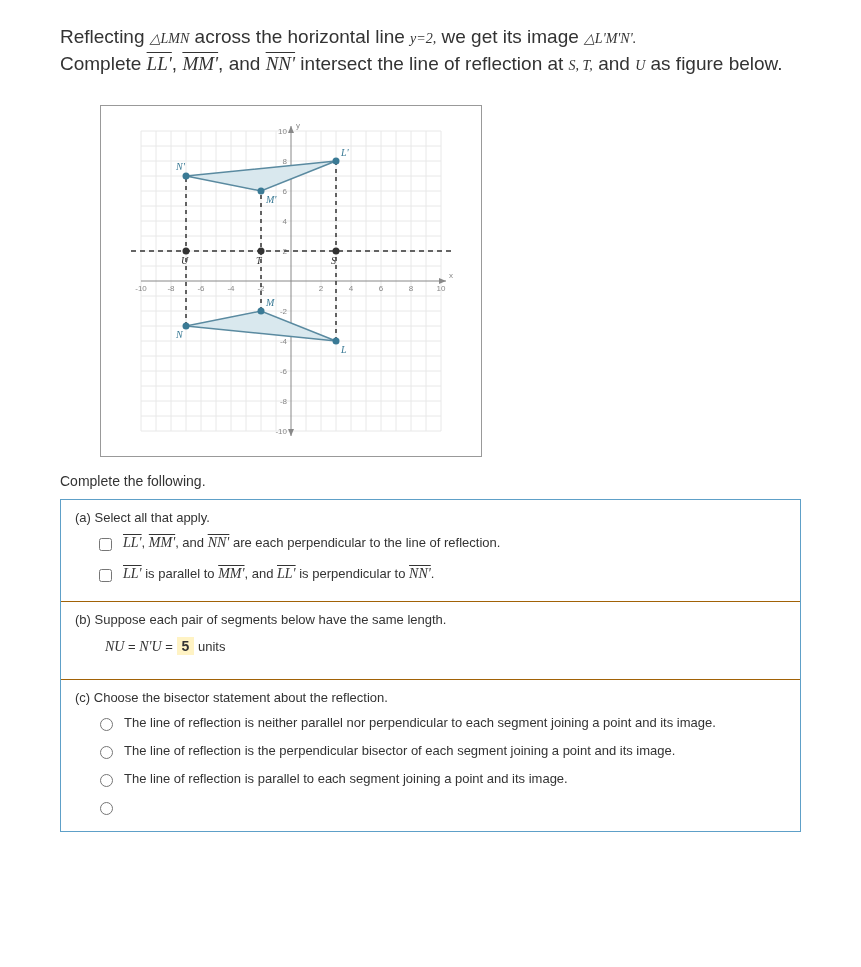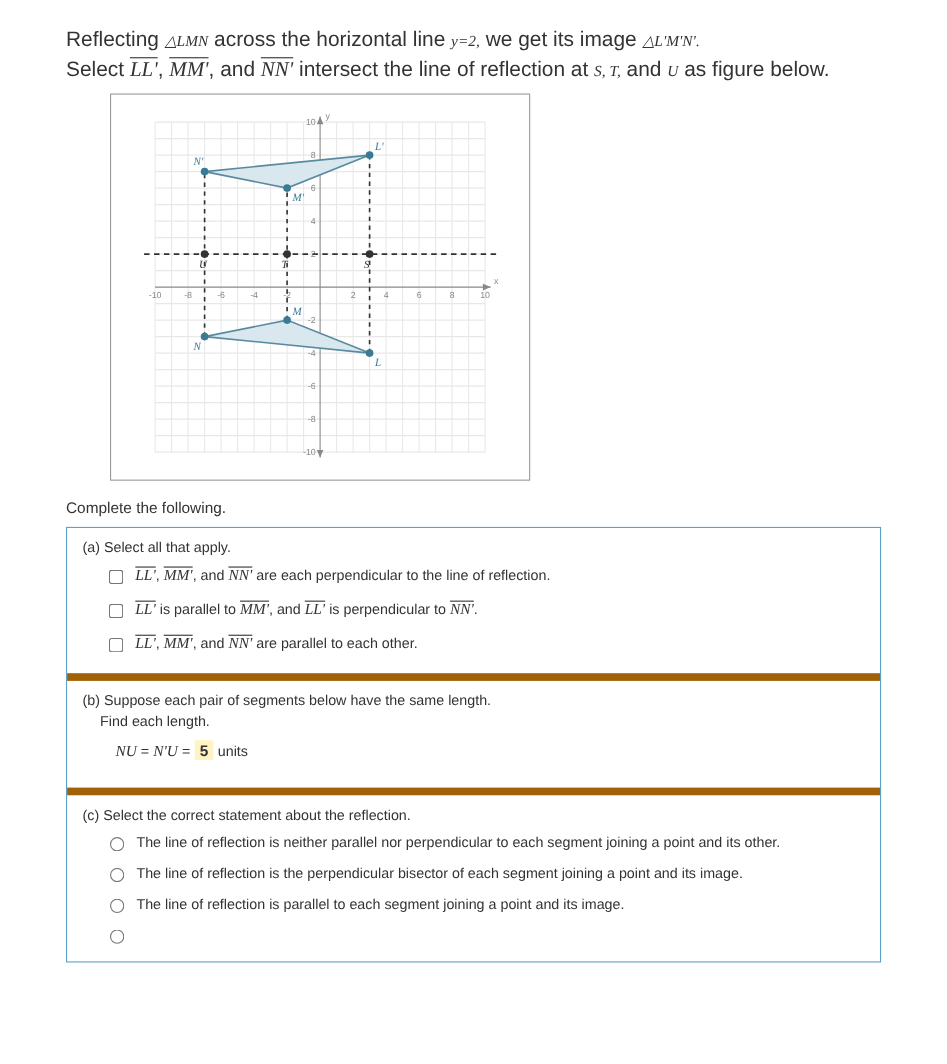--- a/index.html
+++ b/index.html
@@ -8,21 +8,21 @@
     color: #333;
     margin: 0;
     padding: 24px 60px;
     background: #fff;
     width: 861px;
     box-sizing: border-box;
   }
   .problem-text {
     font-size: 19px;
     line-height: 1.4;
-    margin-bottom: 8px;
+    margin-bottom: 28px;
   }
   .small-math { font-size: 14px; font-style: italic; font-family: 'Times New Roman', serif; }
   .overline { text-decoration: overline; font-style: italic; font-family:'Times New Roman', serif; }
   .tri { font-family: 'Times New Roman', serif; }
   .figure-box {
     border: 1px solid #999;
     width: 380px;
     height: 350px;
     margin: 6px 0 16px 40px;
     position: relative;
@@ -30,21 +30,21 @@
   .figure-box svg { width:100%; height:100%; }
   .subhead {
     font-size: 14px;
     margin: 8px 0 10px 0;
   }
   .panel {
     border: 1px solid #5ea0c8;
     margin: 0;
   }
   .section {
-    border-bottom: 7px solid #a16207;
+    border-bottom: 1px solid #a16207;
     padding: 10px 14px;
     font-size: 13px;
   }
   .section:last-child { border-bottom: none; }
   .opt-row {
     display: flex;
     align-items: flex-start;
     gap: 8px;
     padding: 6px 0 6px 20px;
   }
@@ -73,21 +73,21 @@
   .subq-label { font-size:13px; margin-bottom:4px; }
   .axis-label{ font-size:8px; fill:#888; font-family:Arial;}
   .pt-label{ font-size:10px; font-style:italic; font-family:'Times New Roman',serif;}
 </style>
 </head>
 <body>
 
 <div class="problem-text">
   <span>Reflecting </span><span class="tri small-math">△LMN</span><span> across the horizontal line </span><span class="small-math">y=2,</span><span> we get its image </span><span class="tri small-math">△L'M'N'.</span>
   <br>
-  <span>Select </span><span class="overline">LL'</span><span>, </span><span class="overline">MM'</span><span>, and </span><span class="overline">NN'</span><span> intersect the line of reflection at </span><span class="small-math">S, T,</span><span> and </span><span class="small-math">U</span><span> as figure below.</span>
+  <span>Complete </span><span class="overline">LL'</span><span>, </span><span class="overline">MM'</span><span>, and </span><span class="overline">NN'</span><span> intersect the line of reflection at </span><span class="small-math">S, T,</span><span> and </span><span class="small-math">U</span><span> as figure below.</span>
 </div>
 
 <div class="figure-box">
   <svg viewBox="0 0 380 350">
 
     <g>
 
       <g stroke="#e8e8e8" stroke-width="1">
 
         <line x1="40" y1="25" x2="40" y2="325"></line>
@@ -210,44 +210,37 @@
       </span>
     </div>
 
     <div class="opt-row">
       <input type="checkbox" class="chk" style="">
       <span class="opt-label">
         <span class="seg-ovl">LL'</span><span> is parallel to </span><span class="seg-ovl">MM'</span><span>, and </span><span class="seg-ovl">LL'</span><span> is perpendicular to </span><span class="seg-ovl">NN'</span><span>.</span>
       </span>
     </div>
 
-    <div class="opt-row">
-      <input type="checkbox" class="chk" style="">
-      <span class="opt-label">
-        <span class="seg-ovl">LL'</span><span>, </span><span class="seg-ovl">MM'</span><span>, and </span><span class="seg-ovl">NN'</span><span> are parallel to each other.</span>
-      </span>
-    </div>
 
   </div>
 
   <div class="section">
     <div class="subq-label">(b) Suppose each pair of segments below have the same length.</div>
-    <div class="subq-label" style="padding-left:16px">Find each length.</div>
 
     <div class="fill-row">
       <span>NU</span><span class="eq"> = </span><span>N'U</span><span class="eq"> = </span><span class="answer-box">5</span><span class="eq"> units</span>
     </div>
   </div>
 
   <div class="section">
-    <div class="subq-label">(c) Select the correct statement about the reflection.</div>
-
-    <div class="opt-row">
-      <input type="radio" name="c" class="rad" style="">
-      <span class="opt-label">The line of reflection is neither parallel nor perpendicular to each segment joining a point and its other.</span>
+    <div class="subq-label">(c) Choose the bisector statement about the reflection.</div>
+
+    <div class="opt-row">
+      <input type="radio" name="c" class="rad" style="">
+      <span class="opt-label">The line of reflection is neither parallel nor perpendicular to each segment joining a point and its image.</span>
     </div>
     <div class="opt-row">
       <input type="radio" name="c" class="rad" style="">
       <span class="opt-label">The line of reflection is the perpendicular bisector of each segment joining a point and its image.</span>
     </div>
     <div class="opt-row">
       <input type="radio" name="c" class="rad" style="">
       <span class="opt-label">The line of reflection is parallel to each segment joining a point and its image.</span>
     </div>
     <div class="opt-row">

